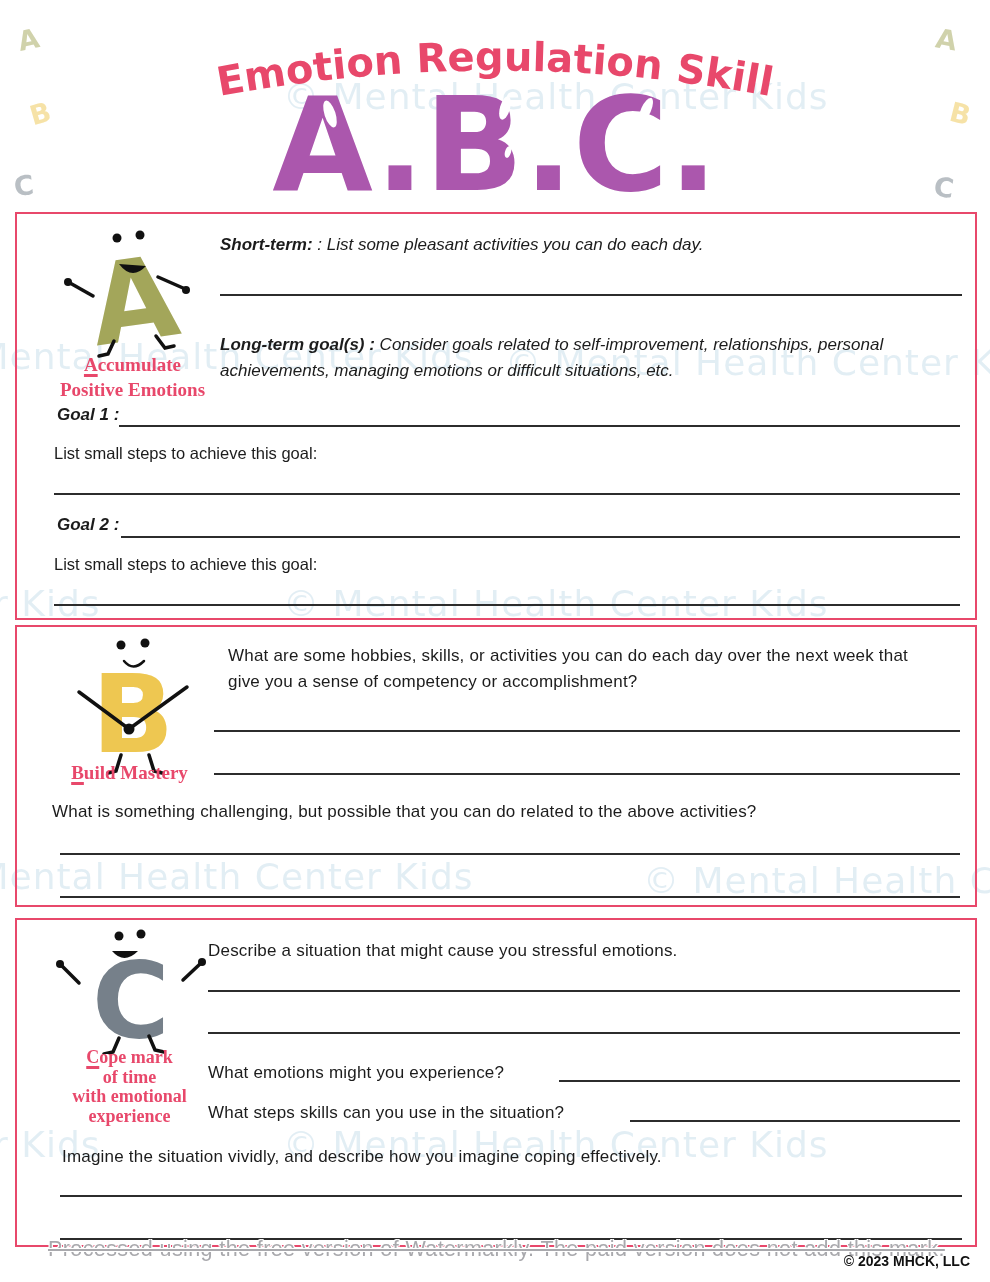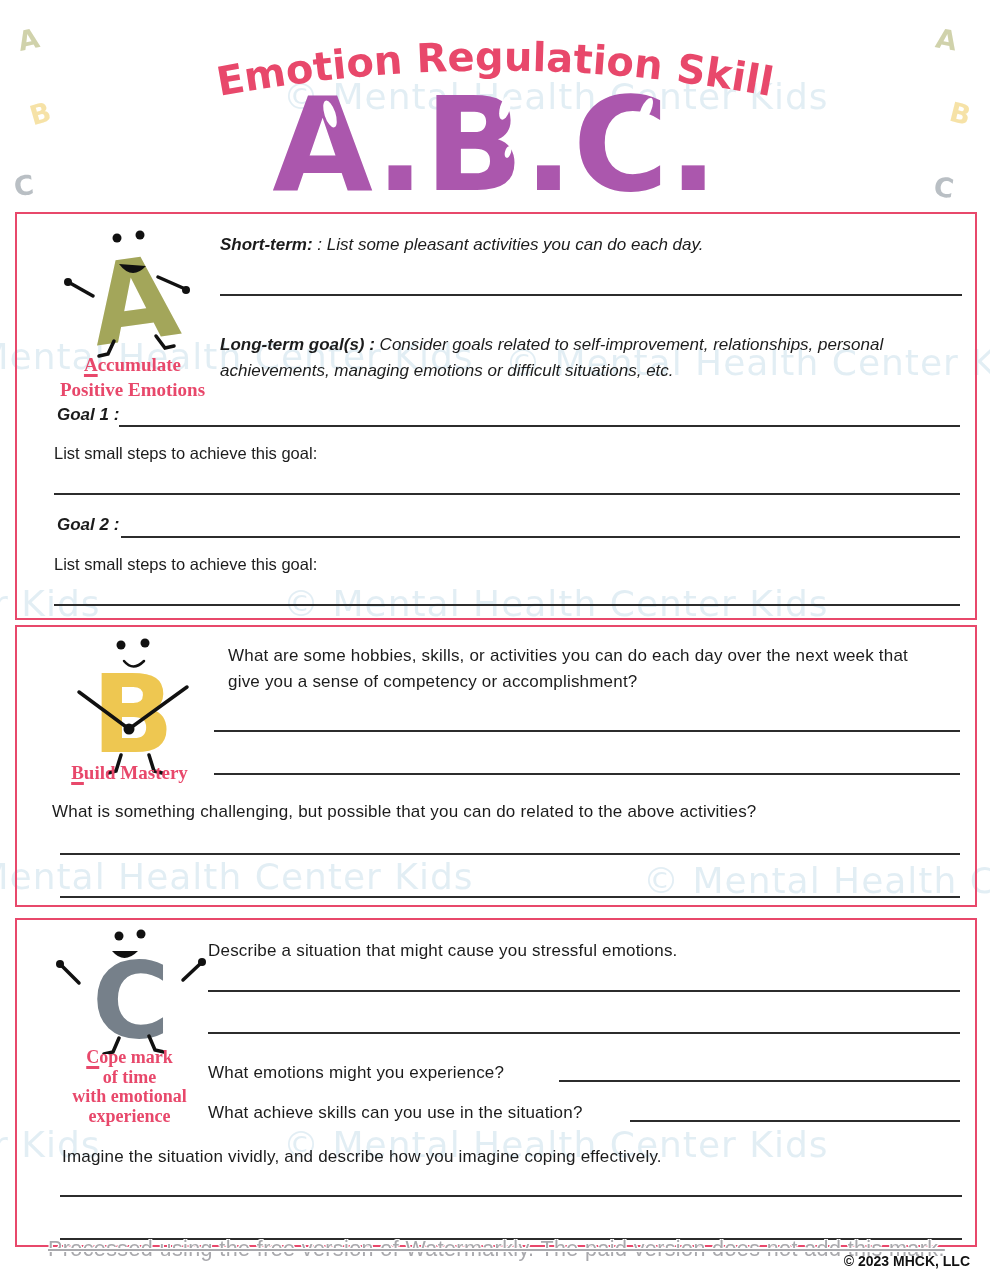--- a/index.html
+++ b/index.html
@@ -162,21 +162,21 @@
       <span>experience</span>
     </div>
 
     <p class="row q" style="left:191px;top:18px;width:752px;">Describe a situation that might cause you stressful emotions.</p>
     <div class="wline" style="left:191px;top:70px;width:752px;"></div>
     <div class="wline" style="left:191px;top:112px;width:752px;"></div>
 
     <p class="row q" style="left:191px;top:140px;">What emotions might you experience?</p>
     <div class="wline" style="left:542px;top:160px;width:401px;"></div>
 
-    <p class="row q" style="left:191px;top:180px;">What achieve skills can you use in the situation?</p>
+    <p class="row q" style="left:191px;top:180px;">What steps skills can you use in the situation?</p>
     <div class="wline" style="left:613px;top:200px;width:330px;"></div>
 
     <p class="row q" style="left:45px;top:224px;width:895px;">Imagine the situation vividly, and describe how you imagine coping effectively.</p>
     <div class="wline" style="left:43px;top:275px;width:902px;"></div>
     <div class="wline" style="left:43px;top:318px;width:902px;"></div>
   </div>
 
   <div class="processed">Processed using the free version of Watermarkly. The paid version does not add this mark.</div>
   <div class="copyright">© 2023 MHCK, LLC</div>
 </div>

